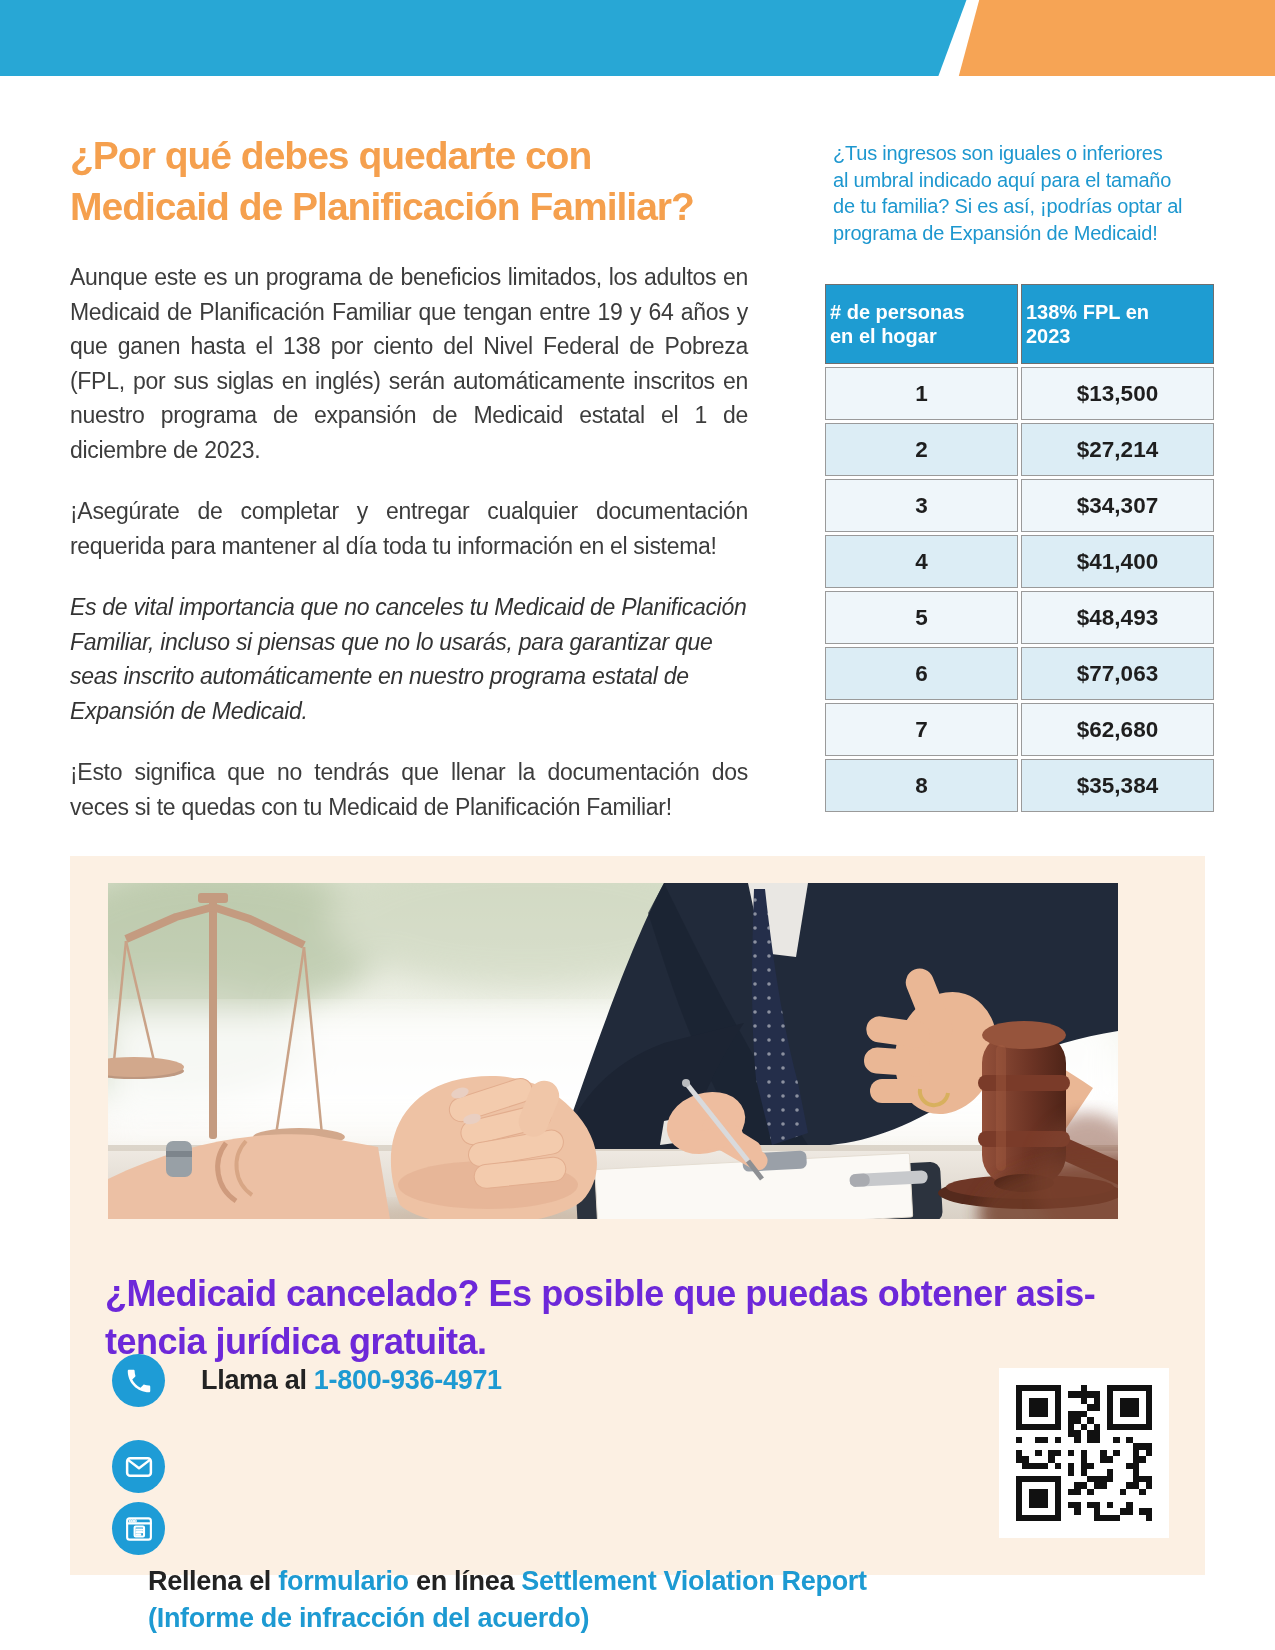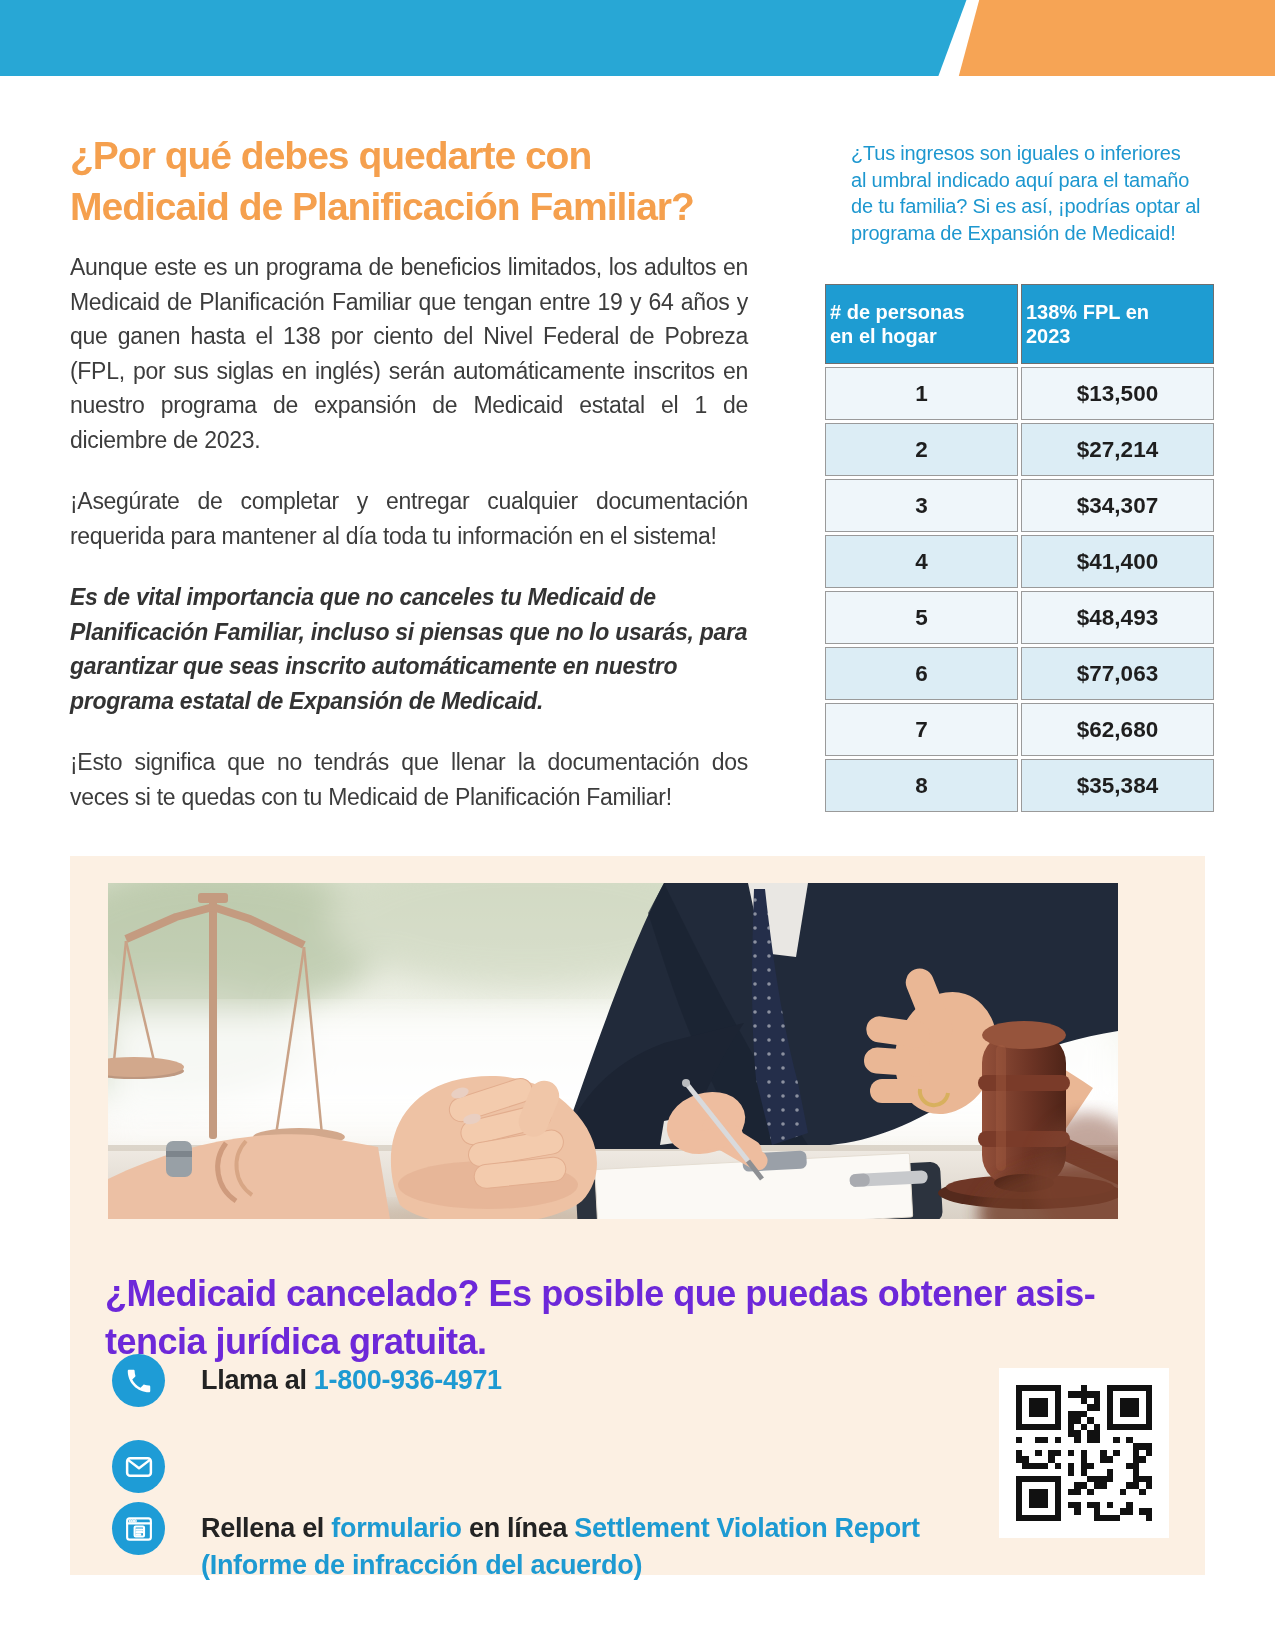--- a/index.html
+++ b/index.html
@@ -7,26 +7,26 @@
         font-family:"Liberation Sans",sans-serif;}
   
   .banner{position:absolute;left:0;top:0;width:1275px;height:76px;}
   .banner-blue{position:absolute;left:0;top:0;width:100%;height:100%;background:#28a7d5;
         clip-path:polygon(0 0,75.8% 0,73.6% 100%,0 100%);}
   .banner-orange{position:absolute;left:0;top:0;width:100%;height:100%;background:#f6a455;
         clip-path:polygon(76.8% 0,100% 0,100% 100%,75.2% 100%);}
   
   .main-title{position:absolute;left:70px;top:104px;width:740px;color:#f5a04e;
         font-size:39px;line-height:51px;font-weight:700;letter-spacing:-1px;white-space:pre-line;}
-  .body-col{position:absolute;left:70px;top:250px;width:678px;color:#3c3c3c;
+  .body-col{position:absolute;left:70px;top:260px;width:678px;color:#3c3c3c;
         font-size:23px;line-height:34.5px;letter-spacing:-0.3px;}
   .body-col p{margin:0 0 27px 0;text-align:justify;}
-  .body-col p.bi{font-weight:700;font-style:italic;text-align:left;color:#333333;}
-  
-  .fpl-intro{position:absolute;left:851px;top:140px;width:410px;color:#1d97cf;
+  .body-col p.bi{font-weight:400;font-style:italic;text-align:left;color:#333333;}
+  
+  .fpl-intro{position:absolute;left:833px;top:140px;width:410px;color:#1d97cf;
         font-size:20px;line-height:26.5px;letter-spacing:-0.2px;white-space:pre-line;font-weight:500;}
   .fpl-table{position:absolute;left:822px;top:281px;border-collapse:separate;border-spacing:3px;}
   .fpl-table th{background:#1e9cd2;color:#ffffff;font-size:20px;line-height:24px;font-weight:700;
         width:183px;padding:15px 4px;text-align:left;border:1px solid #6f6f6f;}
   .fpl-table td{font-size:22.5px;font-weight:700;color:#1e1e1e;text-align:center;height:49px;
         border:1px solid #9a9a9a;}
   .fpl-table tr:nth-child(odd) td{background:#eff6fa;}
   .fpl-table tr:nth-child(even) td{background:#dcedf5;}
   
   .panel{position:absolute;left:70px;top:856px;width:1135px;height:719px;background:#fcf0e3;}
@@ -254,21 +254,21 @@
 
   <div class="contact-row" style="top:1440px;">
     <div class="icon-circle">
       <svg width="30" height="30" viewBox="0 0 24 24" fill="none" stroke="#ffffff" stroke-width="2" stroke-linecap="round" stroke-linejoin="round">
           <rect x="2.5" y="5" width="19" height="14" rx="2.5"></rect>
           <path d="M3.5 6.5 L12 13 L20.5 6.5"></path>
         </svg>
     </div>
   </div>
 
-  <div class="contact-row" style="top:1502px;">
+  <div class="contact-row" style="top:1502px;flex-direction:column;">
     <div class="icon-circle">
       <svg width="30" height="30" viewBox="0 0 24 24" fill="none" stroke="#ffffff" stroke-width="1.7" stroke-linecap="round" stroke-linejoin="round">
         <rect x="2.5" y="3.5" width="19" height="17" rx="2"></rect>
           <path d="M2.5 7.5 H21.5"></path>
         <circle cx="5" cy="5.5" r="0.4" fill="#fff"></circle>
           <circle cx="7" cy="5.5" r="0.4" fill="#fff"></circle>
           <circle cx="9" cy="5.5" r="0.4" fill="#fff"></circle>
         <rect x="8.5" y="10" width="7.5" height="8" rx="0.8"></rect>
           <path d="M10 12.5 h4.5 M10 14.5 h4.5 M10 16.5 h3"></path>
       </svg>

